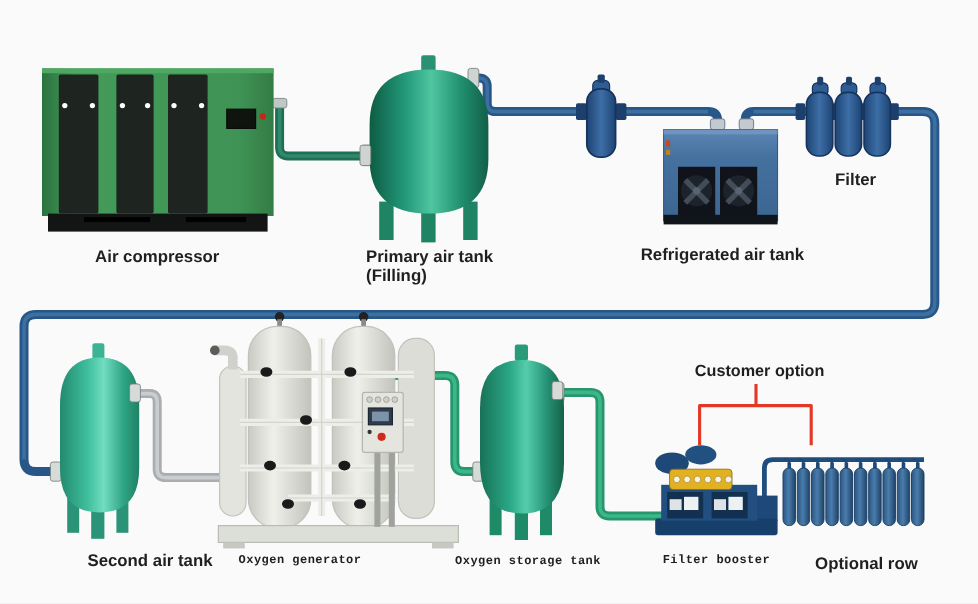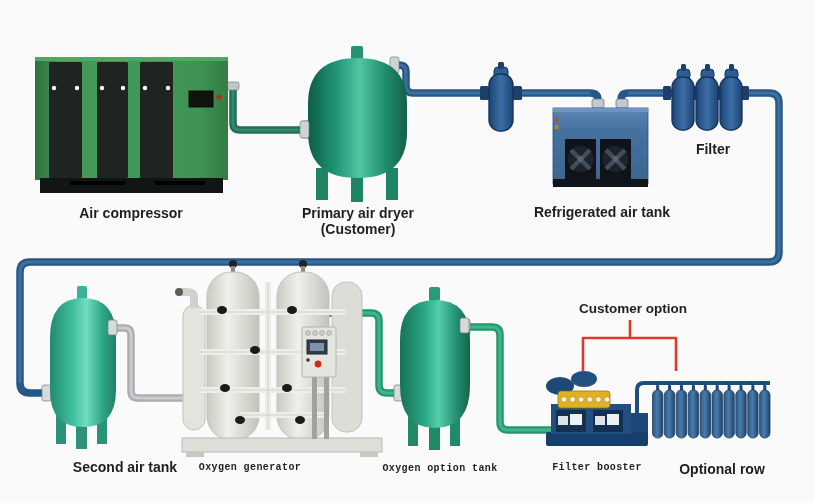--- a/index.html
+++ b/index.html
@@ -1,19 +1,19 @@
 <!DOCTYPE html>
 <html><head>
 <meta charset="utf-8">
 <style>
   html,body{margin:0;padding:0;background:#e9eae9;}
   #stage{position:relative;width:815px;height:503px;background:#f9faf9;overflow:hidden;
          font-family:"Liberation Sans",sans-serif;}
   #diagram-svg{position:absolute;left:0;top:0;}
-  .label{position:absolute;transform:translateX(-50%);white-space:nowrap;text-align:center;
+  .label{position:absolute;transform:translateX(-50%);white-space:nowrap;text-align:left;
          font:600 14px "Liberation Sans",sans-serif;color:#1e1f1e;line-height:16px;}
   .label.mono{font-family:"Liberation Mono","DejaVu Sans Mono",monospace;font-weight:700;
               font-size:10px;letter-spacing:.4px;}
 </style>
 </head>
 <body>
 
 <div id="stage">
 
 <svg id="diagram-svg" width="815" height="503" viewBox="0 0 815 503">
@@ -306,33 +306,33 @@
       </g>
 
   <g>
     <path d="M630,320 L630,337 M583,371 L583,338 L676,338 L676,371" fill="none" stroke="#e23828" stroke-width="2.6" stroke-linejoin="round"></path>
   </g>
 </svg>
 
 <div class="label" style="left:131px;top:205px;">Air compressor</div>
 
 <div class="label" style="left:358px;top:205px;">
-  <div>Primary air dryer</div>
-  <div class="small-note">(Customer)</div>
+  <div>Primary air tank</div>
+  <div class="small-note">(Filling)</div>
 </div>
 
 <div class="label" style="left:602px;top:204px;">Refrigerated air tank</div>
 
 <div class="label" style="left:713px;top:141px;">Filter</div>
 
 <div class="label" style="left:125px;top:459px;">Second air tank</div>
 
 <div class="label mono" style="left:250px;top:460px;">Oxygen generator</div>
 
-<div class="label mono" style="left:440px;top:461px;">Oxygen option tank</div>
+<div class="label mono" style="left:440px;top:461px;">Oxygen storage tank</div>
 
 <div class="label mono" style="left:597px;top:460px;">Filter booster</div>
 
 <div class="label" style="left:722px;top:461px;">Optional row</div>
 
 <div class="label" style="left:633px;top:301px;font-size:13.5px;">Customer option</div>
 
 </div>
 
 </body></html>

